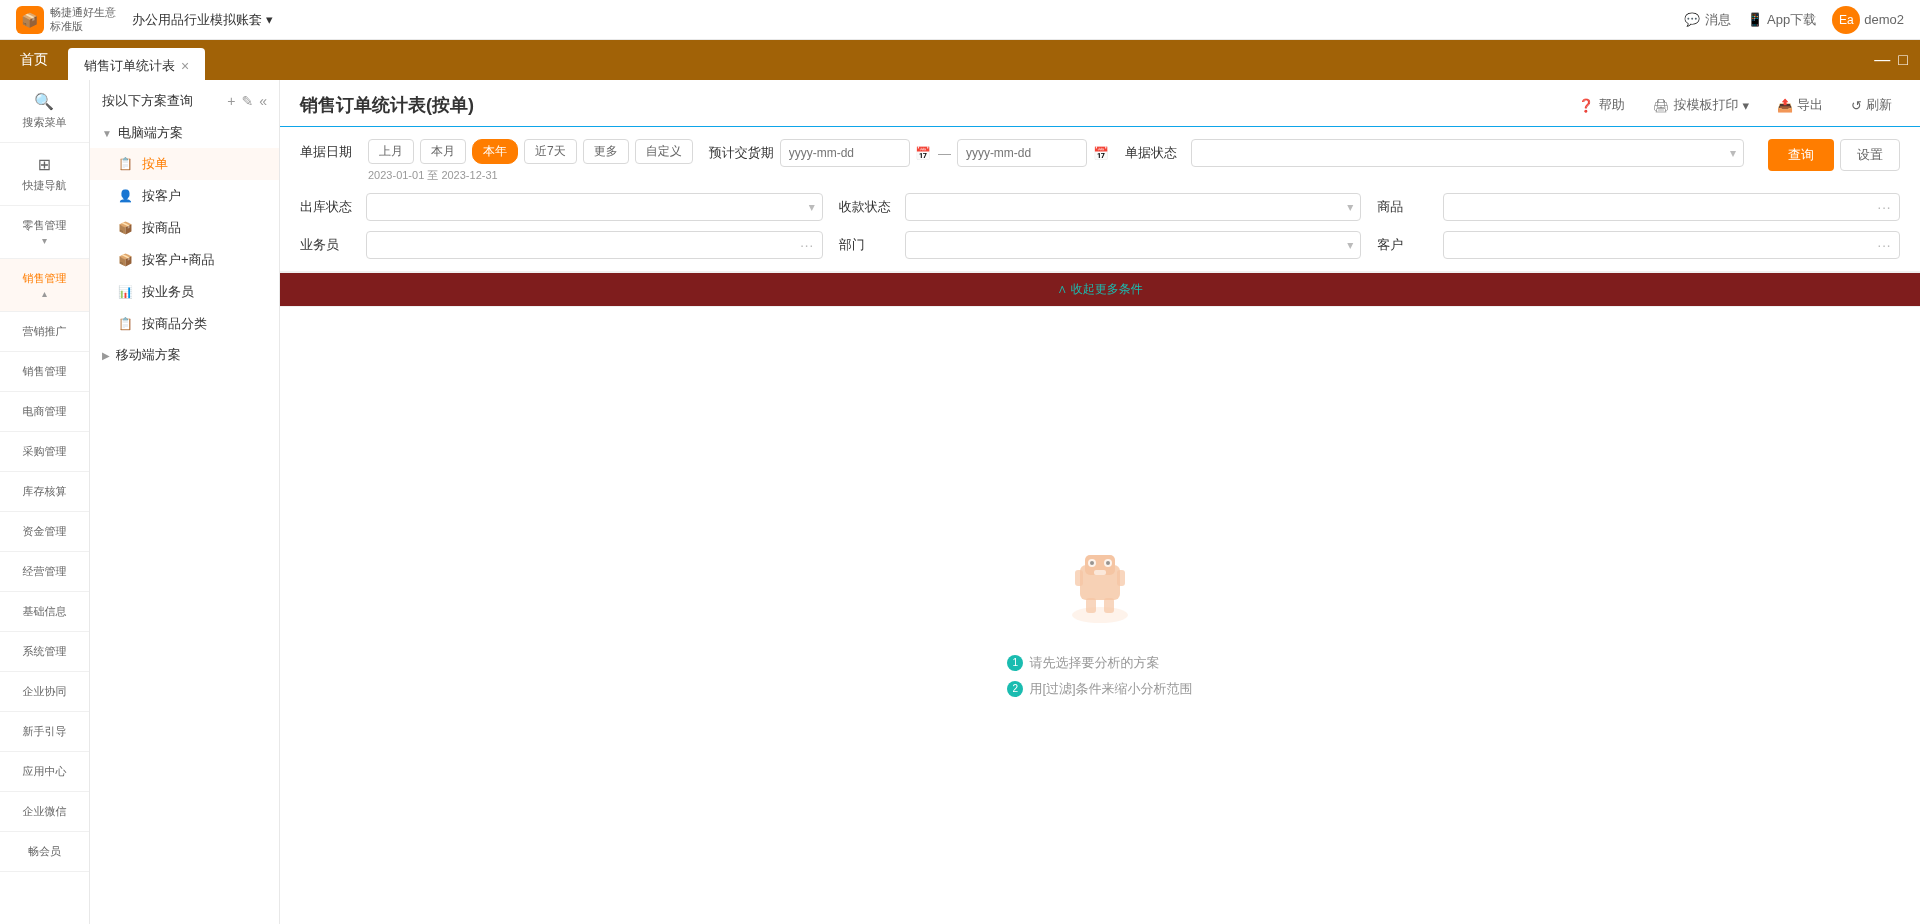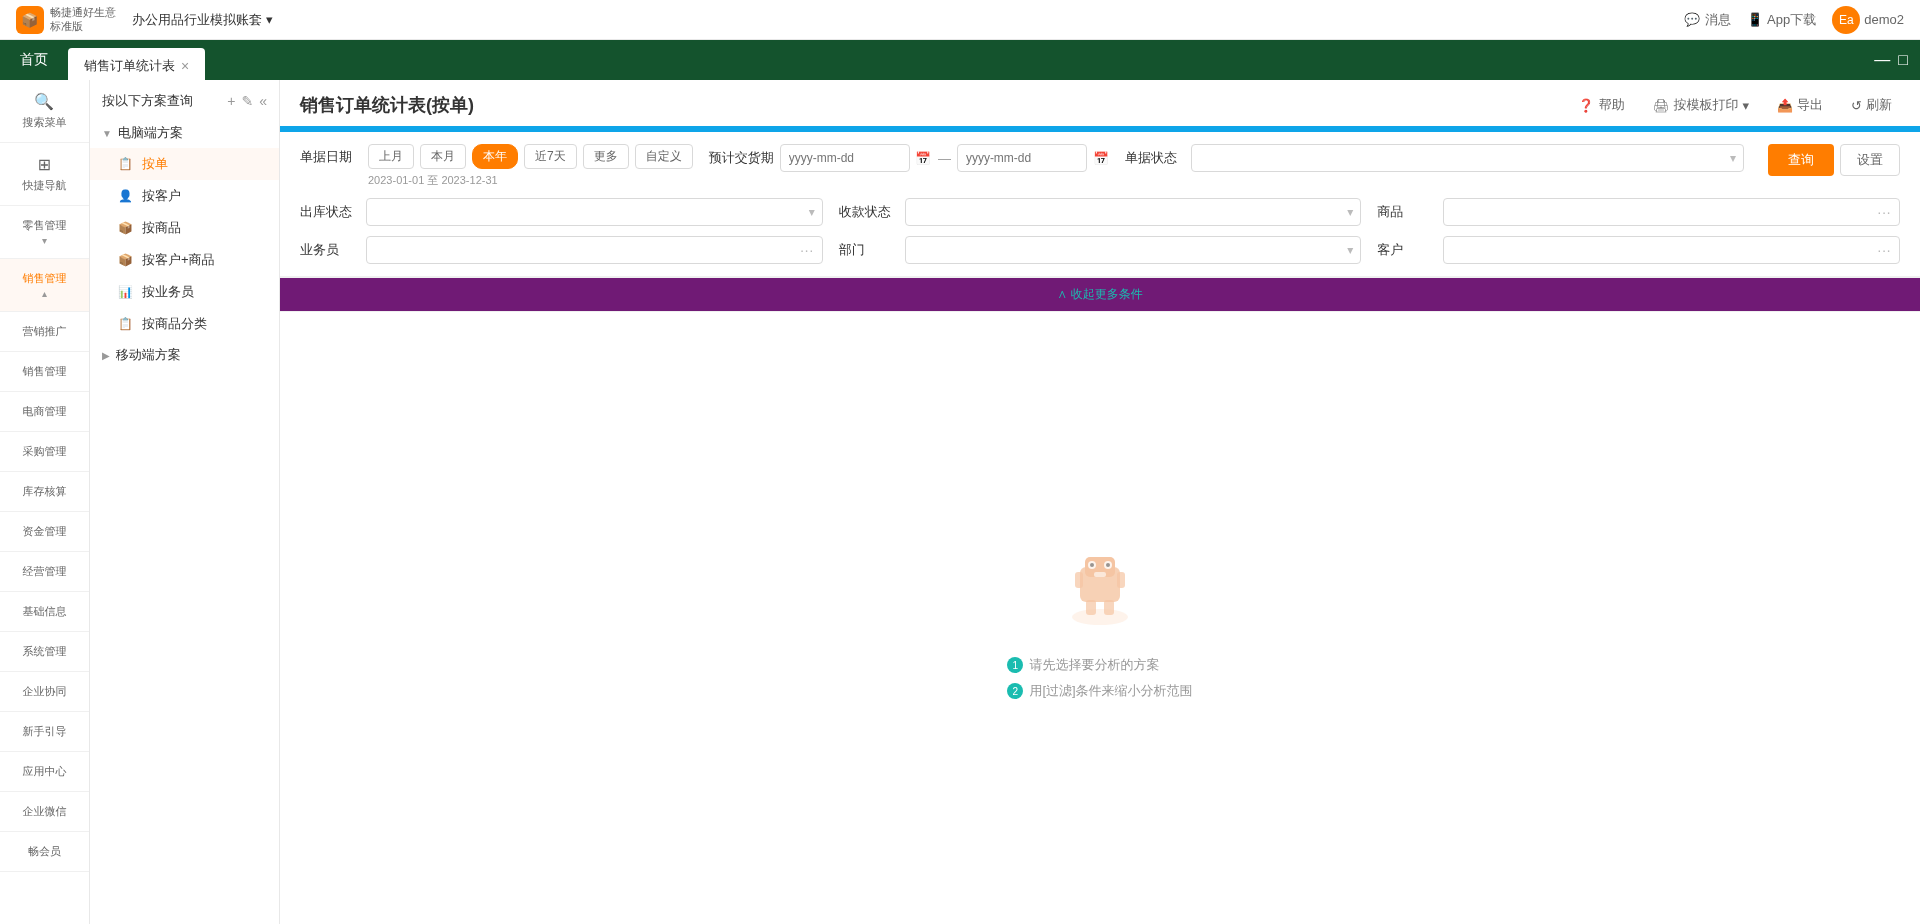--- a/index.html
+++ b/index.html
@@ -21,21 +21,21 @@
     .logo-icon { width: 28px; height: 28px; background: #ff7d00; border-radius: 6px; display: flex; align-items: center; justify-content: center; color: white; font-size: 14px; font-weight: bold; }
     .logo-text { font-size: 11px; color: #666; line-height: 1.2; }
     .app-selector { display: flex; align-items: center; gap: 4px; color: #333; font-size: 13px; cursor: pointer; padding: 4px 8px; border-radius: 4px; }
     .top-bar-right { display: flex; align-items: center; gap: 16px; }
     .top-bar-action { display: flex; align-items: center; gap: 4px; color: #666; cursor: pointer; font-size: 13px; }
     .user-avatar { width: 28px; height: 28px; background: #ff7d00; border-radius: 50%; display: flex; align-items: center; justify-content: center; color: white; font-size: 12px; }
 
     
     .tab-bar {
       height: 40px;
-      background: #14532d;
+      background: #a16207;
       display: flex;
       align-items: center;
       padding: 0 0 0 0;
       flex-shrink: 0;
     }
     .tab-home {
       height: 40px;
       padding: 0 20px;
       display: flex;
       align-items: center;
@@ -154,21 +154,21 @@
       overflow: hidden;
     }
 
     
     .page-header {
       padding: 12px 20px 8px;
       display: flex;
       align-items: center;
       justify-content: space-between;
       background: #fff;
-      border-bottom: 6px solid #0ea5e9;
+      border-bottom: 1px solid #0ea5e9;
     }
     .page-title { font-size: 18px; font-weight: bold; color: #333; }
     .page-actions { display: flex; align-items: center; gap: 12px; }
     .page-action-btn {
       display: flex;
       align-items: center;
       gap: 4px;
       color: #666;
       cursor: pointer;
       font-size: 13px;
@@ -272,21 +272,21 @@
       margin-left: 8px;
     }
 
     
     .collapse-bar {
       text-align: center;
       padding: 8px;
       color: #1abcb0;
       cursor: pointer;
       font-size: 12px;
-      background: #701a75;
+      background: #7f1d1d;
       border-top: 1px solid #f0f0f0;
       border-bottom: 1px solid #f0f0f0;
     }
 
     
     .empty-state {
       flex: 1;
       display: flex;
       flex-direction: column;
       align-items: center;

